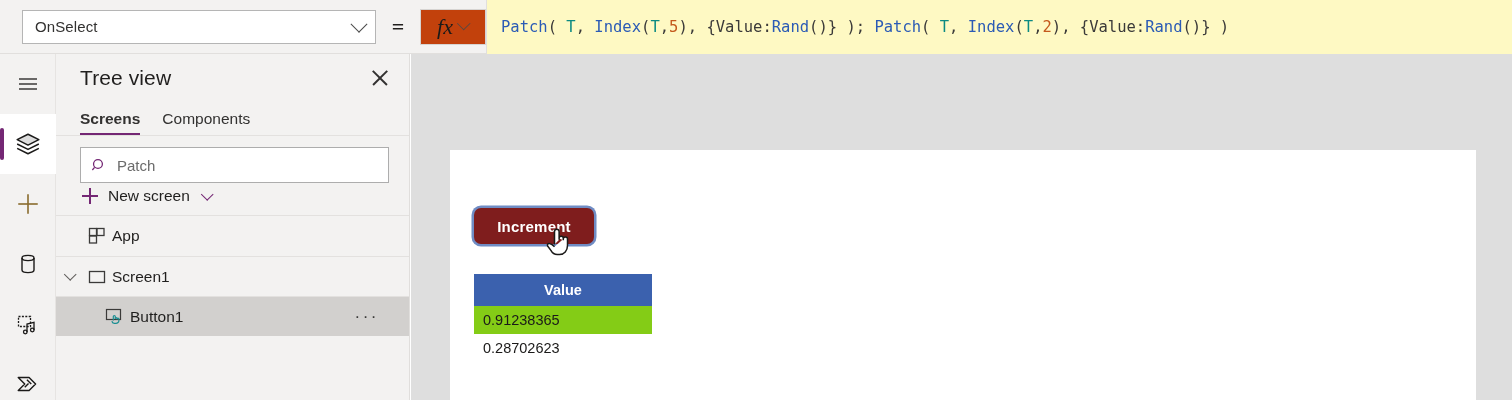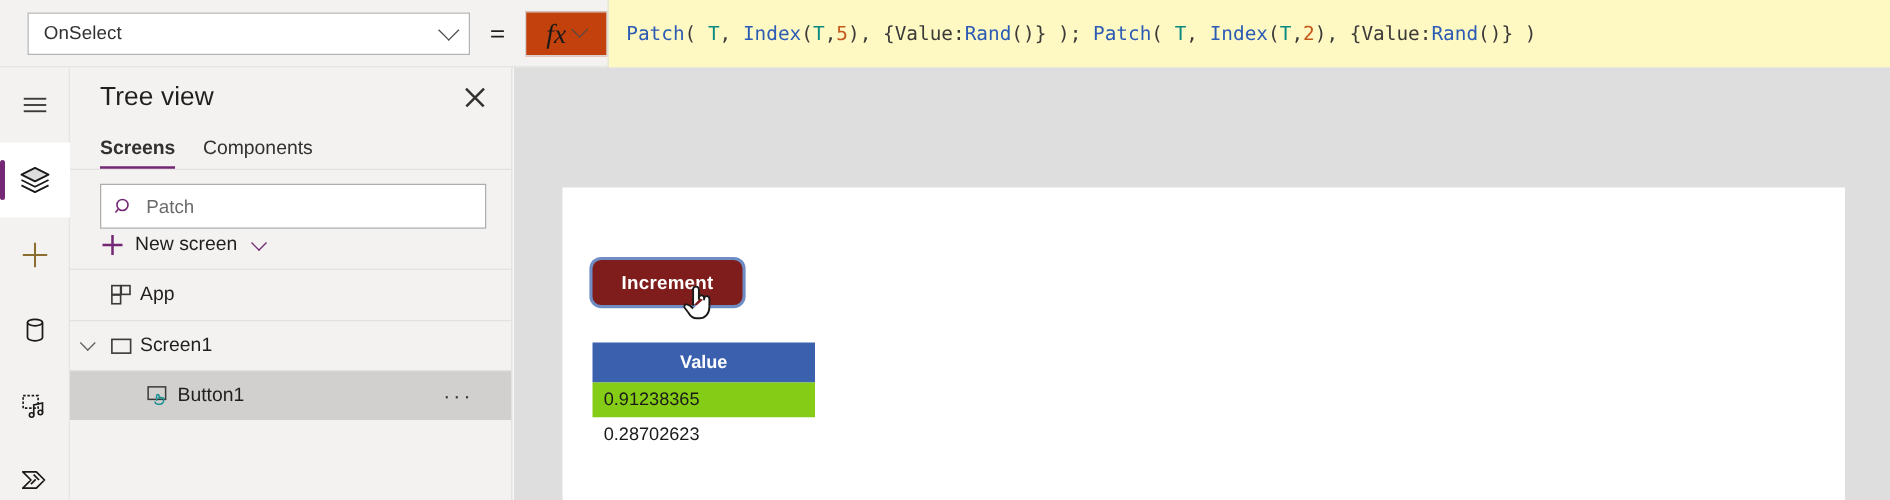--- a/index.html
+++ b/index.html
@@ -375,21 +375,21 @@
         </span>
       <span class="ticon">
         <svg width="18" height="18" viewBox="0 0 18 18">
             <rect x="1.5" y="3.5" width="15" height="11" fill="none" stroke="#3b3a39" stroke-width="1.3"></rect>
           </svg>
       </span>
       <span class="tlabel">Screen1</span>
     </div>
 
 
-    <div class="tree-row selected" style="padding-left:56px;">
+    <div class="tree-row selected" style="padding-left:44px;">
       <span class="ticon">
         <svg width="20" height="18" viewBox="0 0 20 18">
           <rect x="1.5" y="1.5" width="14" height="10" fill="none" stroke="#3b3a39" stroke-width="1.2"></rect>
           <g fill="none" stroke="#1b8f93" stroke-width="1.2">
             <path d="M8.3 12.6v-4.1a1 1 0 0 1 2 0v2.6"></path>
             <path d="M10.3 10.6a.9.9 0 0 1 1.8 0v.8"></path>
             <path d="M12.1 11a.9.9 0 0 1 1.8 0v1.4a3 3 0 0 1-3 3h-1.6a2.6 2.6 0 0 1-2.4-2.2"></path>
           </g>
         </svg>
       </span>

